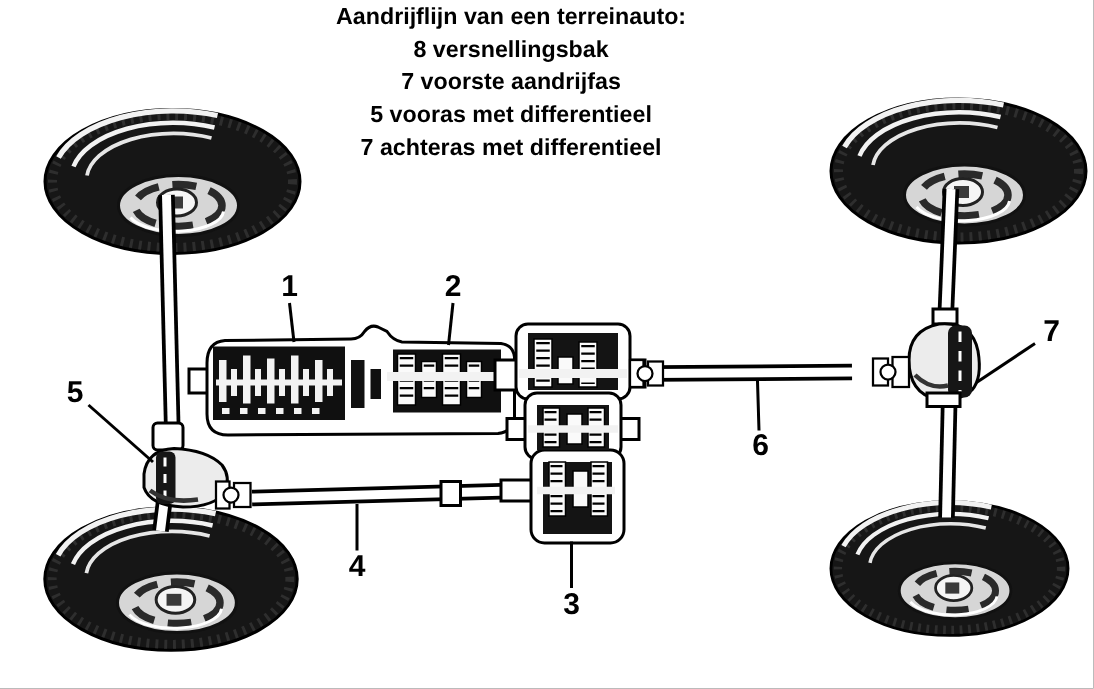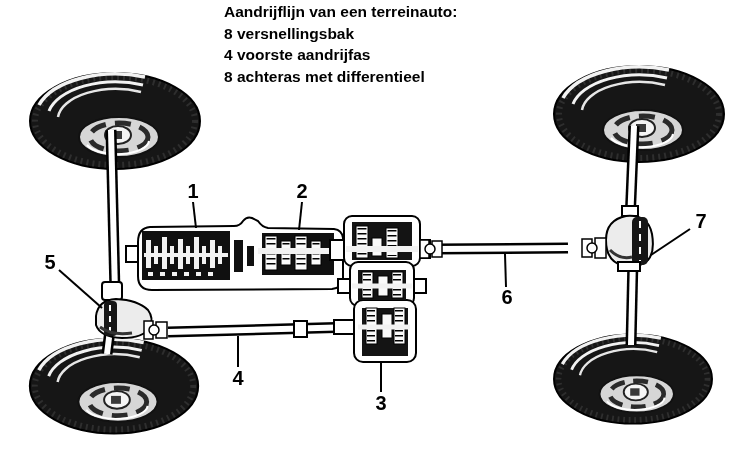--- a/index.html
+++ b/index.html
@@ -1,18 +1,18 @@
 <!DOCTYPE html>
 <html><head>
 <meta charset="utf-8">
 <style>
   html,body{margin:0;padding:0;background:#888;}
   .stage{
     position:relative;width:729px;height:459px;background:#ffffff;
-    overflow:hidden;font-family:"Liberation Sans",sans-serif;
+    overflow:hidden;font-family:"Liberation Sans",sans-serif;text-align:center;
   }
   .stage svg{position:absolute;left:0;top:0;}
   .legend{
     position:absolute;left:224px;top:1px;color:#000;
     font-weight:bold;font-size:15.5px;line-height:21.7px;white-space:nowrap;
   }
   .callout{
     position:absolute;transform:translate(-50%,-50%);
     color:#000;font-weight:bold;font-size:20px;line-height:1;
   }
@@ -188,22 +188,23 @@
     <line x1="238" y1="367" x2="238" y2="336"></line>
     <line x1="59" y1="270" x2="102" y2="308"></line>
     <line x1="506" y1="287" x2="505" y2="254"></line>
     <line x1="690" y1="229" x2="651" y2="255"></line>
   </g>
 </svg>
 
 <div class="legend">
   <div>Aandrijflijn van een terreinauto:</div>
   <div>8 versnellingsbak</div>
-  <div>4 voorste aandrijfas</div>
-  <div>8 achteras met differentieel</div>
+  <div>7 voorste aandrijfas</div>
+  <div>5 vooras met differentieel</div>
+  <div>7 achteras met differentieel</div>
 </div>
 
 <span class="callout" style="left:193px;top:191px;">1</span>
 <span class="callout" style="left:302px;top:191px;">2</span>
 <span class="callout" style="left:381px;top:403px;">3</span>
 <span class="callout" style="left:238px;top:378px;">4</span>
 <span class="callout" style="left:50px;top:262px;">5</span>
 <span class="callout" style="left:507px;top:297px;">6</span>
 <span class="callout" style="left:701px;top:221px;">7</span>
 

